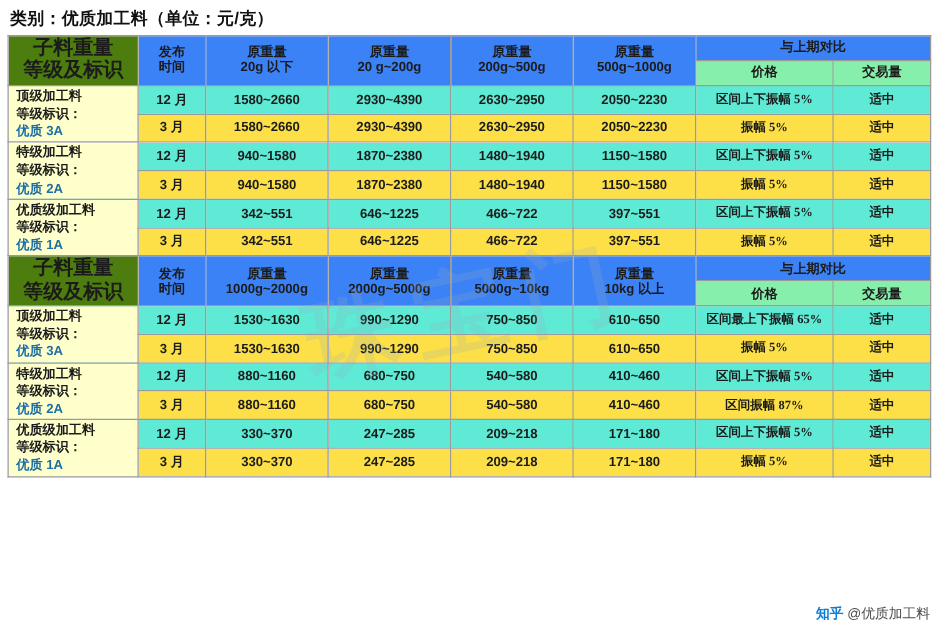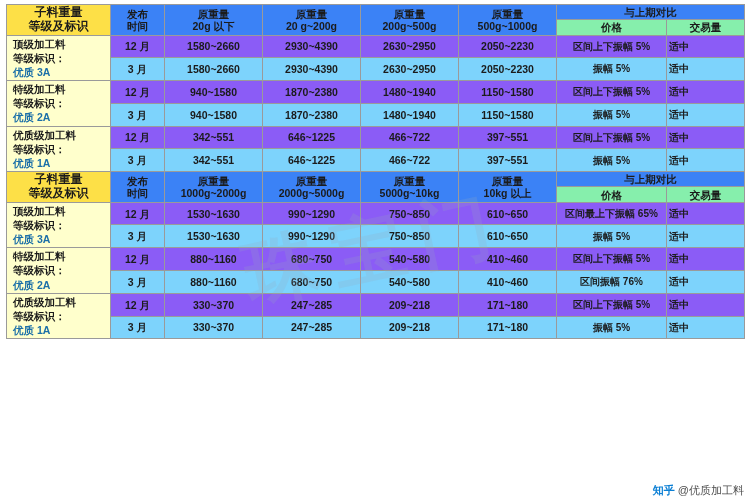--- a/index.html
+++ b/index.html
@@ -36,30 +36,30 @@
   col.c0{width:104px;}
   col.c1{width:54px;}
   col.c2{width:98px;}
   col.c3{width:98px;}
   col.c4{width:98px;}
   col.c5{width:98px;}
   col.c6{width:110px;}
   col.c7{width:78px;}
 
   .hdr-yellow{background:#3b82f6;}
-  .hdr-label{background:#fde047;font-size:12px;}
-  .row-white{background:#8b5cf6;}
-  .row-blue{background:#7dd3fc;}
+  .hdr-label{background:#4d7c0f;font-size:16px;}
+  .row-white{background:#5eead4;}
+  .row-blue{background:#fde047;}
   .cat-cell{background:#ffffcc;text-align:left;padding-left:6px;font-size:10.5px;white-space:normal;line-height:1.35;}
   .cat-cell .ln1{display:block;}
   .cat-cell .ln2{display:block;}
   .cat-cell .ln3{display:block;color:#1b6fa8;}
   .num{font-size:10.5px;}
-  .cmp-price{text-align:center;font-size:10px;}
-  .cmp-vol{text-align:left;font-size:10px;}
+  .cmp-price{text-align:center;font-size:10px;font-family:Liberation Serif, serif;}
+  .cmp-vol{text-align:center;font-size:10px;}
   .sub-hdr{background:#86efac;font-size:10.5px;}
   .watermark{
     position:absolute;left:0;top:0;width:750px;height:500px;
     pointer-events:none;
     font-size:74px;font-weight:bold;color:rgba(150,170,190,0.20);
     transform:rotate(-12deg);
     display:flex;align-items:center;justify-content:center;
     letter-spacing:14px;
     font-family:"Liberation Serif","DejaVu Serif",serif;
   }
@@ -71,20 +71,21 @@
   }
   .credit .zh{color:#0b7fd4;font-weight:bold;margin-left:26px;}
 </style>
 </head>
 <body>
 
 <div class="page">
 
   <div class="watermark">珠宝门</div>
 
+  <div class="title">类别：优质加工料（单位：元/克）</div>
 
   <table>
     <colgroup>
       <col class="c0">
         <col class="c1">
         <col class="c2">
         <col class="c3">
         <col class="c4">
         <col class="c5">
         <col class="c6">
@@ -258,21 +259,21 @@
           <td class="num">410~460</td>
           <td class="cmp-price">区间上下振幅 5%</td>
           <td class="cmp-vol">适中</td>
         </tr>
         <tr class="row-blue">
           <td>3 月</td>
           <td class="num">880~1160</td>
           <td class="num">680~750</td>
           <td class="num">540~580</td>
           <td class="num">410~460</td>
-          <td class="cmp-price">区间振幅 76%</td>
+          <td class="cmp-price">区间振幅 87%</td>
           <td class="cmp-vol">适中</td>
         </tr>
         <tr class="row-white">
           <td class="cat-cell" rowspan="2">
             <span class="ln1">优质级加工料</span>
             <span class="ln2">等级标识：</span>
             <span class="ln3">优质 1A</span>
           </td>
           <td>12 月</td>
           <td class="num">330~370</td>

